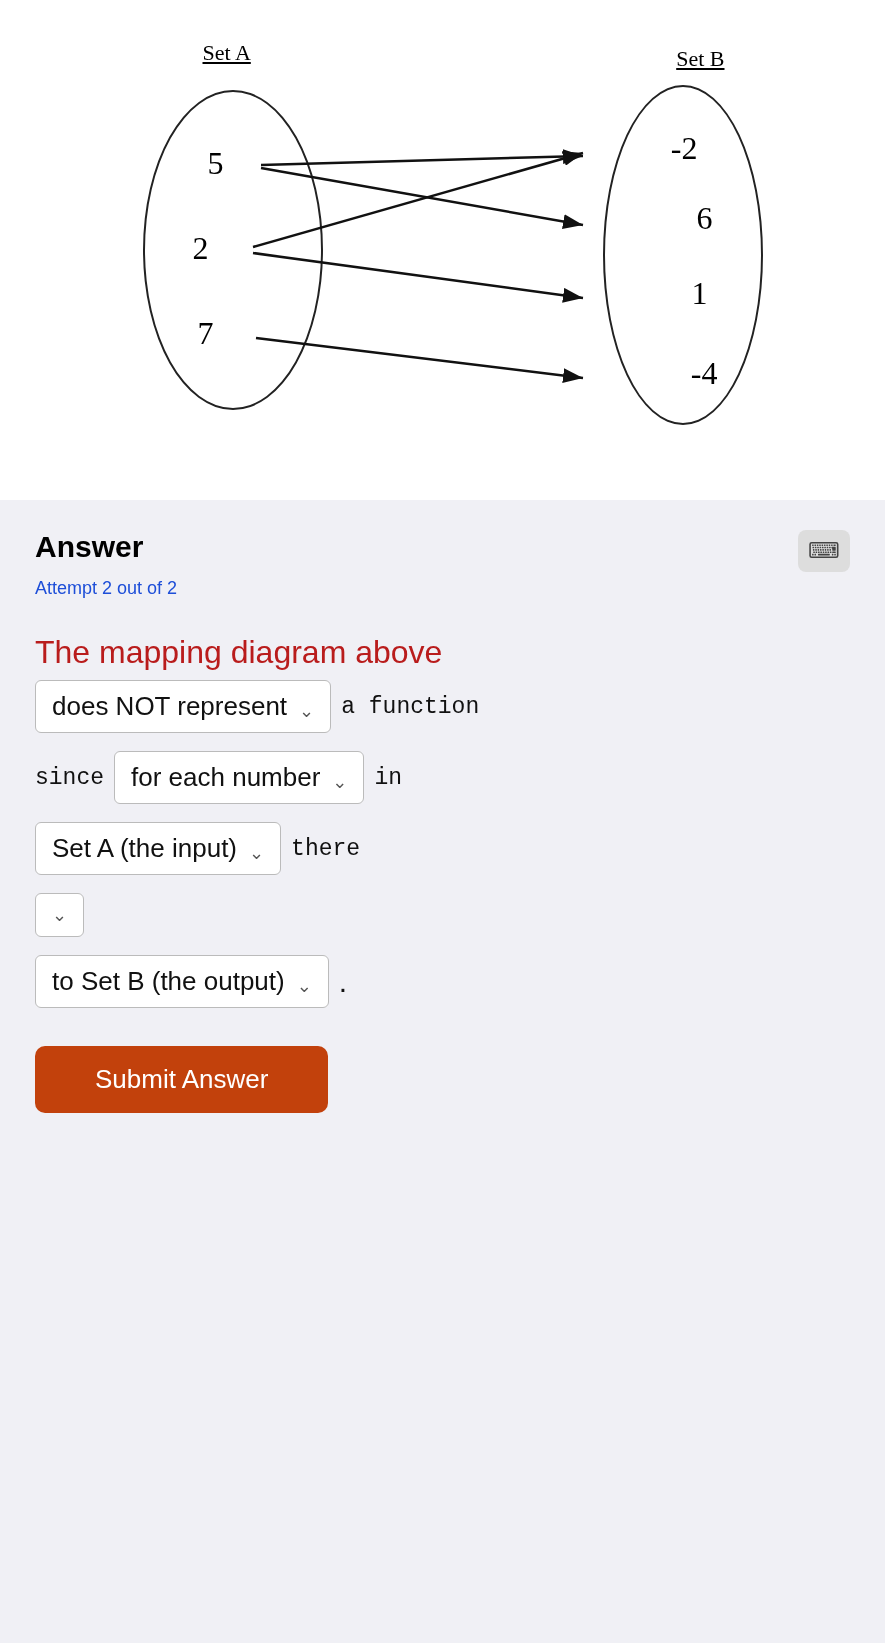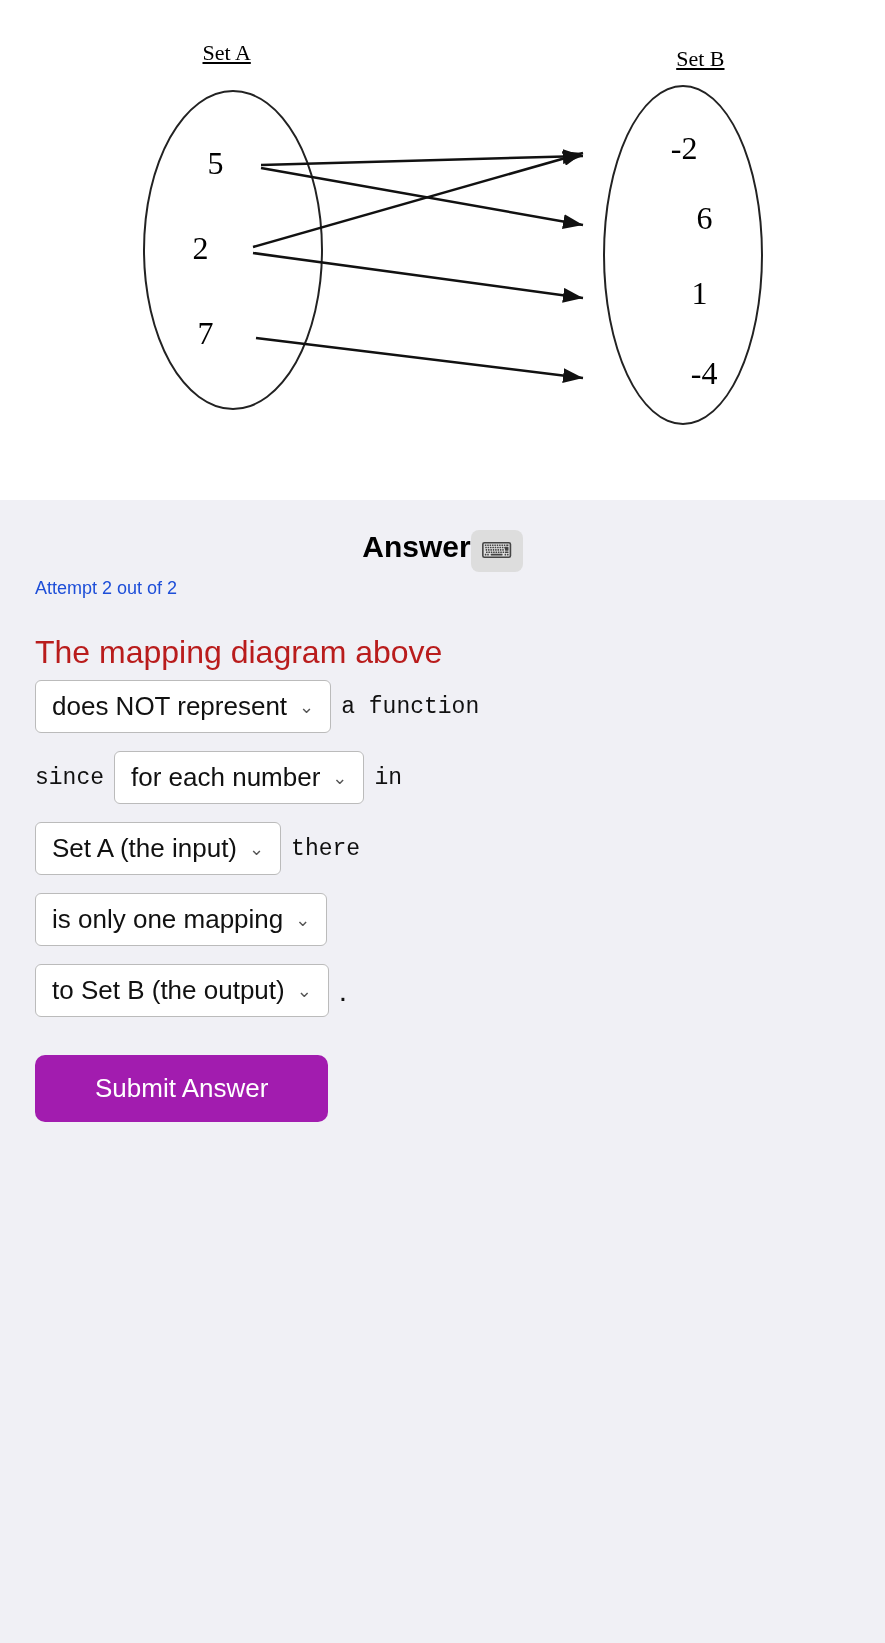--- a/index.html
+++ b/index.html
@@ -80,21 +80,21 @@
       overflow: visible;
     }
 
     .bottom-section {
       background: #f0f0f5;
       padding: 30px 35px 40px 35px;
     }
 
     .answer-header {
       display: flex;
-      justify-content: center;
+      justify-content: space-between;
       align-items: flex-start;
       margin-bottom: 6px;
     }
 
     .answer-title {
       font-size: 30px;
       font-weight: bold;
       font-family: Arial, sans-serif;
     }
 
@@ -133,39 +133,39 @@
     }
 
     .inline-text {
       font-size: 23px;
       font-family: Liberation Mono, monospace;
       color: #111;
     }
 
     .dropdown {
       display: inline-flex;
-      align-items: center;
+      align-items: flex-end;
       border: 1.5px solid #bbb;
       border-radius: 6px;
       background: #fff;
       padding: 10px 16px;
       font-size: 26px;
       font-family: Arial, sans-serif;
       color: #111;
       cursor: pointer;
       gap: 12px;
     }
 
     .dropdown-chevron {
       font-size: 18px;
       color: #555;
     }
 
     .submit-btn {
-      background: #a21caf;
+      background: #c2410c;
       color: #fff;
       border: none;
       border-radius: 10px;
       font-size: 26px;
       font-family: Arial, sans-serif;
       padding: 18px 60px;
       cursor: pointer;
       margin-top: 20px;
     }
 
@@ -251,21 +251,20 @@
     <div class="dropdown">
       <span>Set A (the input)</span>
       <span class="dropdown-chevron">⌄</span>
     </div>
     <span class="inline-text">there</span>
   </div>
 
   
   <div class="answer-row">
     <div class="dropdown">
-      <span>is only one mapping</span>
       <span class="dropdown-chevron">⌄</span>
     </div>
   </div>
 
   
   <div class="answer-row">
     <div class="dropdown">
       <span>to Set B (the output)</span>
       <span class="dropdown-chevron">⌄</span>
     </div>

